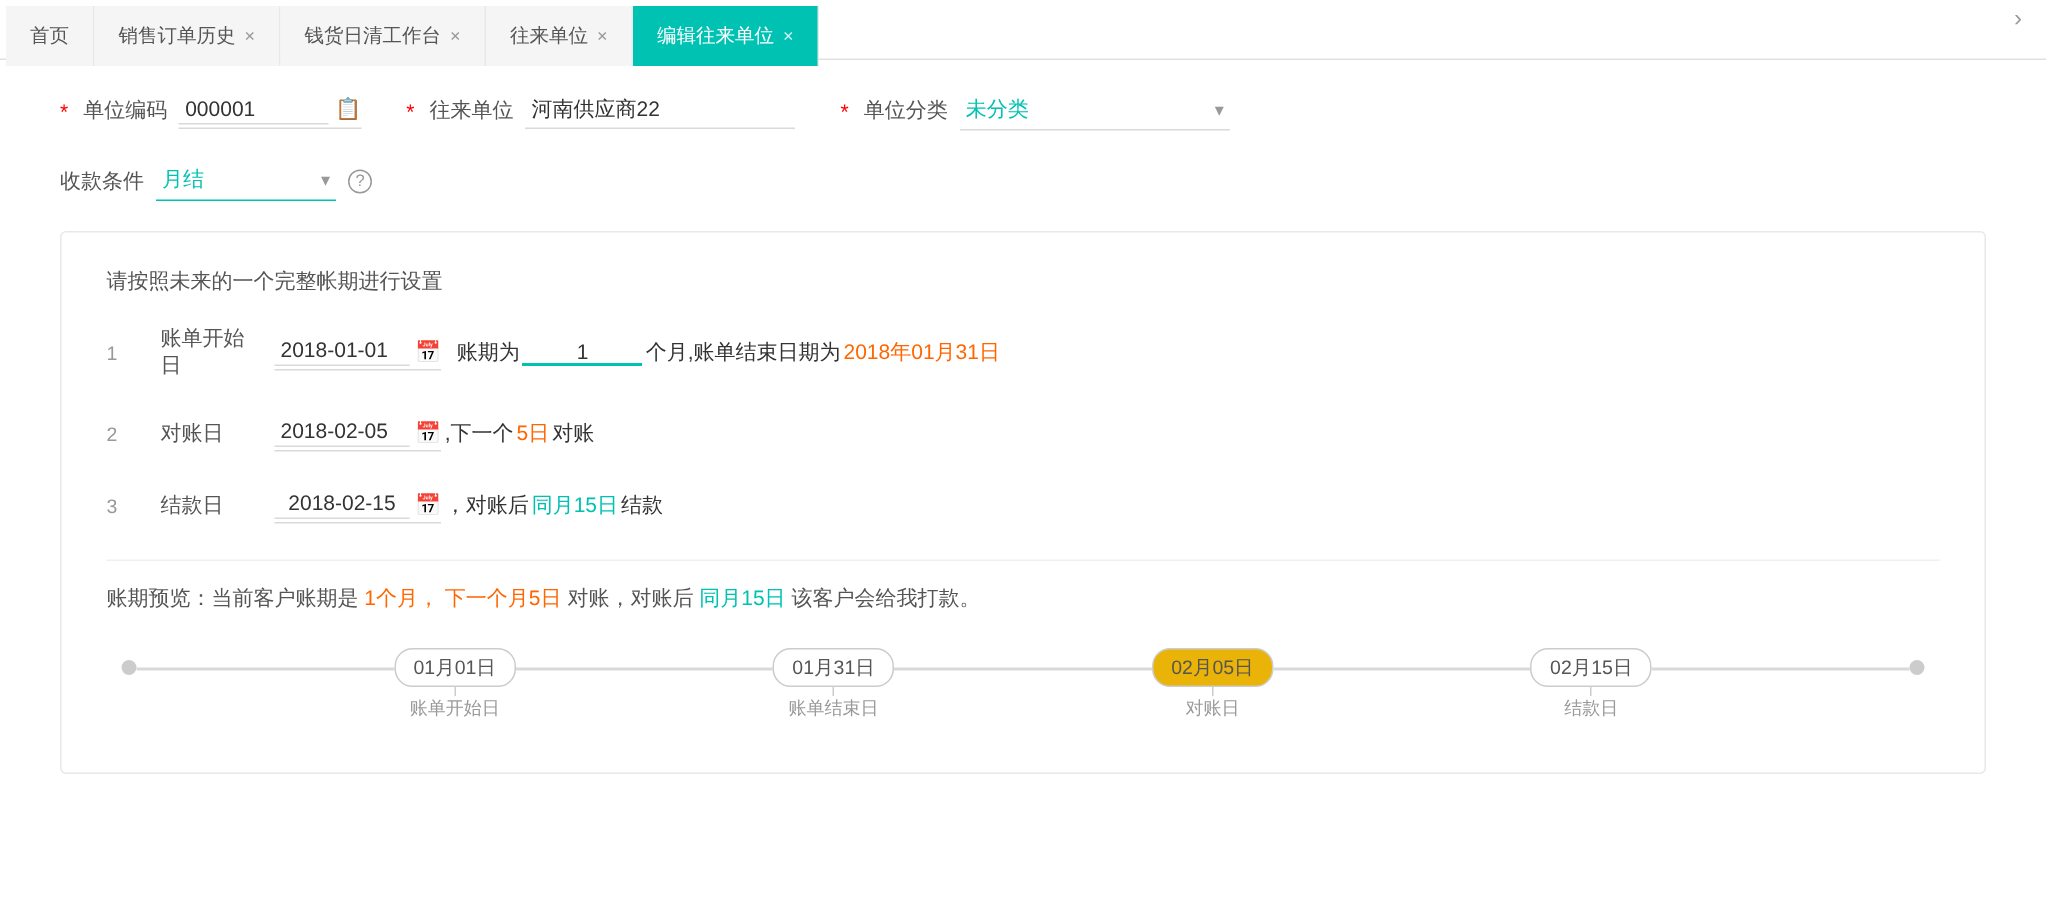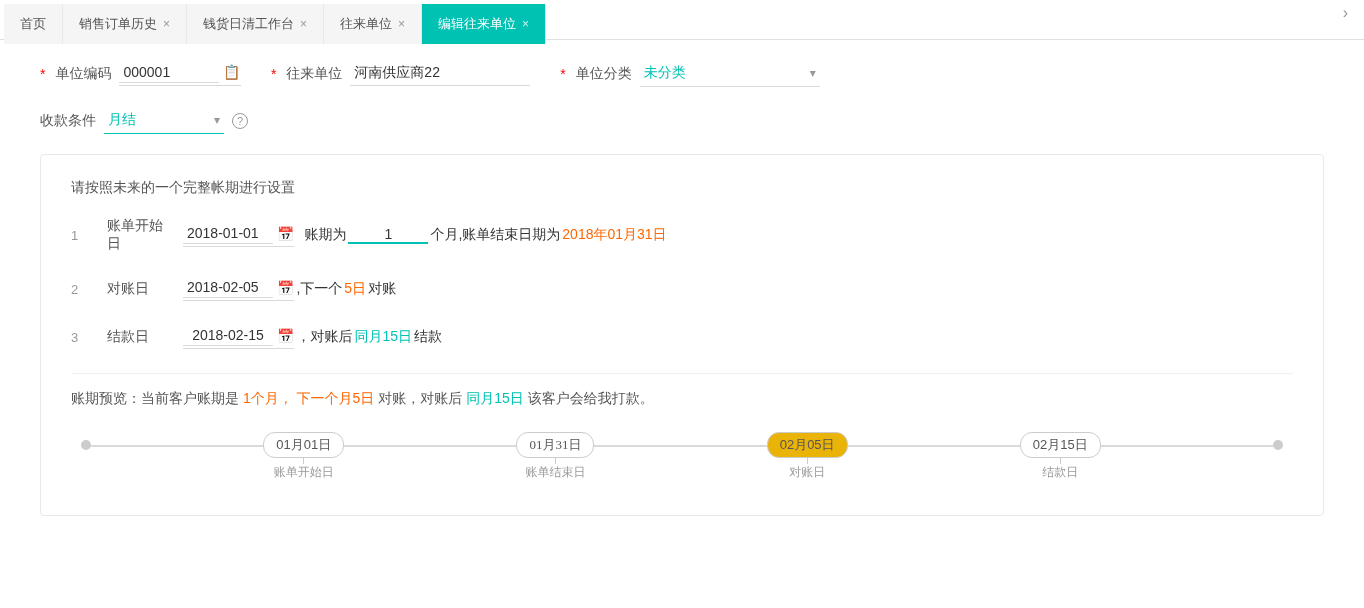--- a/index.html
+++ b/index.html
@@ -372,21 +372,21 @@
         <div style="flex:1;height:2px;background:#d9d9d9;margin-top:13px;"></div>
 
         <div style="display:flex;flex-direction:column;align-items:center;">
           <div style="background:#fff;border:1px solid #ccc;border-radius:12px;padding:3px 12px;font-size:13px;color:#555;white-space:nowrap;">01月01日</div>
           <div style="width:1px;height:6px;background:#ccc;"></div>
           <div style="font-size:12px;color:#999;white-space:nowrap;">账单开始日</div>
         </div>
 
         <div style="flex:1;height:2px;background:#d9d9d9;margin-top:13px;"></div>
 
-        <div style="display:flex;flex-direction:column;align-items:center;font-family:Liberation Serif, serif;">
+        <div style="display:flex;flex-direction:column;align-items:center;">
           <div style="background:#fff;border:1px solid #ccc;border-radius:12px;padding:3px 12px;font-size:13px;color:#555;white-space:nowrap;">01月31日</div>
           <div style="width:1px;height:6px;background:#ccc;"></div>
           <div style="font-size:12px;color:#999;white-space:nowrap;">账单结束日</div>
         </div>
 
         <div style="flex:1;height:2px;background:#d9d9d9;margin-top:13px;"></div>
 
         <div style="display:flex;flex-direction:column;align-items:center;">
           <div style="background:#eab308;border:1px solid #ccc;border-radius:12px;padding:3px 12px;font-size:13px;color:#555;white-space:nowrap;">02月05日</div>
           <div style="width:1px;height:6px;background:#ccc;"></div>

